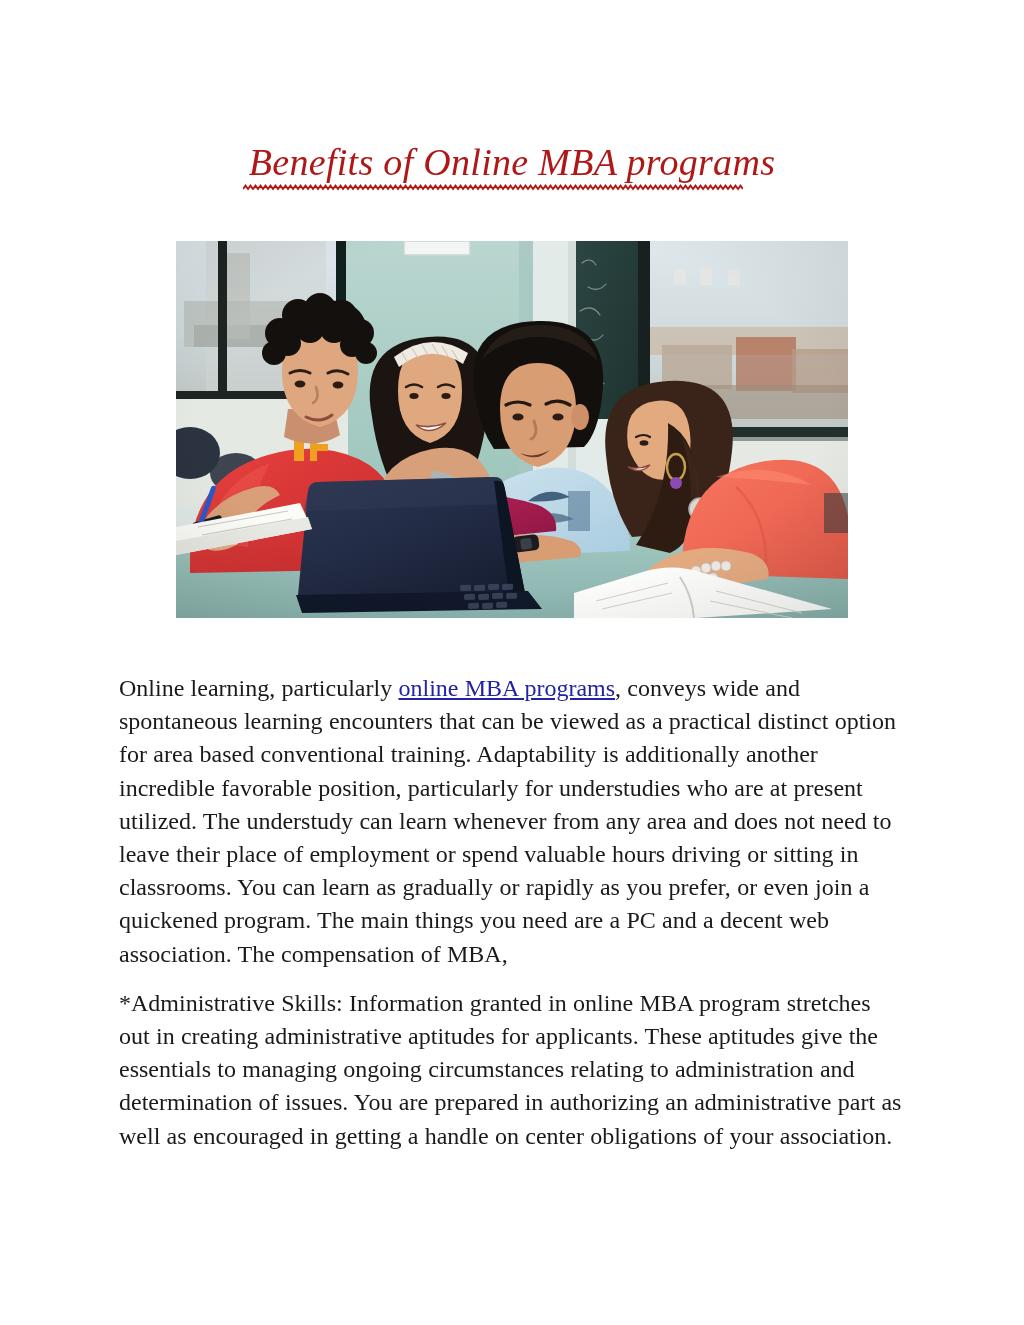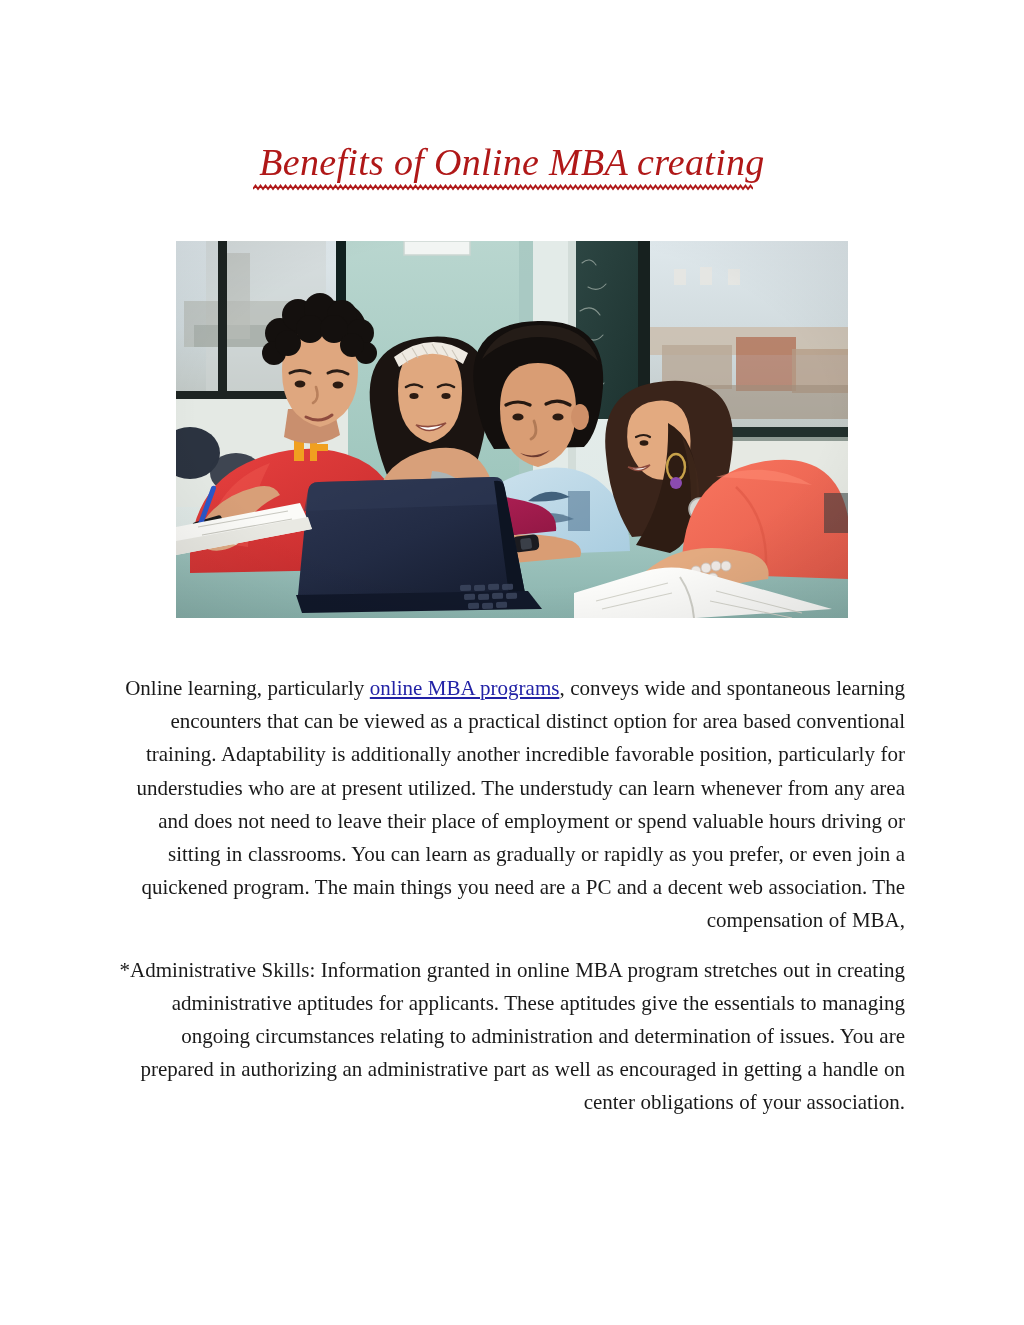--- a/index.html
+++ b/index.html
@@ -69,42 +69,42 @@
 
   
   .body-copy {
     position: absolute;
     left: 119px;
     top: 672px;
     width: 786px;
   }
   .para {
     font-family: "Liberation Serif", "DejaVu Serif", serif;
-    font-size: 21px;
+    font-size: 24px;
     line-height: 33.2px;
     color: #1a1a1a;
     margin: 0 0 16px 0;
-    text-align: right;
+    text-align: left;
     word-spacing: 0.3px;
   }
   .para:last-child { margin-bottom: 16px; }
   .link {
     color: #2222a6;
     text-decoration: underline;
     text-underline-offset: 2px;
   }
 </style>
 </head>
 <body>
 
 <div class="page">
 
   <div class="title-block">
     <h1 class="doc-title">
-      <span>Benefits of Online MBA creating</span>
+      <span>Benefits of Online MBA programs</span>
       <svg class="squiggle" viewBox="0 0 500 7" preserveAspectRatio="none" aria-hidden="true">
         <path d="M0 5 L2.5 1.6 L5 5 L7.5 1.6 L10 5 L12.5 1.6 L15 5 L17.5 1.6 L20 5 L22.5 1.6 L25 5 L27.5 1.6 L30 5 L32.5 1.6 L35 5 L37.5 1.6 L40 5 L42.5 1.6 L45 5 L47.5 1.6 L50 5 L52.5 1.6 L55 5 L57.5 1.6 L60 5 L62.5 1.6 L65 5 L67.5 1.6 L70 5 L72.5 1.6 L75 5 L77.5 1.6 L80 5 L82.5 1.6 L85 5 L87.5 1.6 L90 5 L92.5 1.6 L95 5 L97.5 1.6 L100 5 L102.5 1.6 L105 5 L107.5 1.6 L110 5 L112.5 1.6 L115 5 L117.5 1.6 L120 5 L122.5 1.6 L125 5 L127.5 1.6 L130 5 L132.5 1.6 L135 5 L137.5 1.6 L140 5 L142.5 1.6 L145 5 L147.5 1.6 L150 5 L152.5 1.6 L155 5 L157.5 1.6 L160 5 L162.5 1.6 L165 5 L167.5 1.6 L170 5 L172.5 1.6 L175 5 L177.5 1.6 L180 5 L182.5 1.6 L185 5 L187.5 1.6 L190 5 L192.5 1.6 L195 5 L197.5 1.6 L200 5 L202.5 1.6 L205 5 L207.5 1.6 L210 5 L212.5 1.6 L215 5 L217.5 1.6 L220 5 L222.5 1.6 L225 5 L227.5 1.6 L230 5 L232.5 1.6 L235 5 L237.5 1.6 L240 5 L242.5 1.6 L245 5 L247.5 1.6 L250 5 L252.5 1.6 L255 5 L257.5 1.6 L260 5 L262.5 1.6 L265 5 L267.5 1.6 L270 5 L272.5 1.6 L275 5 L277.5 1.6 L280 5 L282.5 1.6 L285 5 L287.5 1.6 L290 5 L292.5 1.6 L295 5 L297.5 1.6 L300 5 L302.5 1.6 L305 5 L307.5 1.6 L310 5 L312.5 1.6 L315 5 L317.5 1.6 L320 5 L322.5 1.6 L325 5 L327.5 1.6 L330 5 L332.5 1.6 L335 5 L337.5 1.6 L340 5 L342.5 1.6 L345 5 L347.5 1.6 L350 5 L352.5 1.6 L355 5 L357.5 1.6 L360 5 L362.5 1.6 L365 5 L367.5 1.6 L370 5 L372.5 1.6 L375 5 L377.5 1.6 L380 5 L382.5 1.6 L385 5 L387.5 1.6 L390 5 L392.5 1.6 L395 5 L397.5 1.6 L400 5 L402.5 1.6 L405 5 L407.5 1.6 L410 5 L412.5 1.6 L415 5 L417.5 1.6 L420 5 L422.5 1.6 L425 5 L427.5 1.6 L430 5 L432.5 1.6 L435 5 L437.5 1.6 L440 5 L442.5 1.6 L445 5 L447.5 1.6 L450 5 L452.5 1.6 L455 5 L457.5 1.6 L460 5 L462.5 1.6 L465 5 L467.5 1.6 L470 5 L472.5 1.6 L475 5 L477.5 1.6 L480 5 L482.5 1.6 L485 5 L487.5 1.6 L490 5 L492.5 1.6 L495 5 L497.5 1.6 L500 5" fill="none" stroke="#b01818" stroke-width="1.9" vector-effect="non-scaling-stroke"></path>
       </svg>
     </h1>
   </div>
 
   <figure class="photo-wrap" style="margin:0">
     <svg viewBox="0 0 672 377" xmlns="http://www.w3.org/2000/svg" role="img">
       <defs>
         <linearGradient id="wallG" x1="0" y1="0" x2="0" y2="1">

